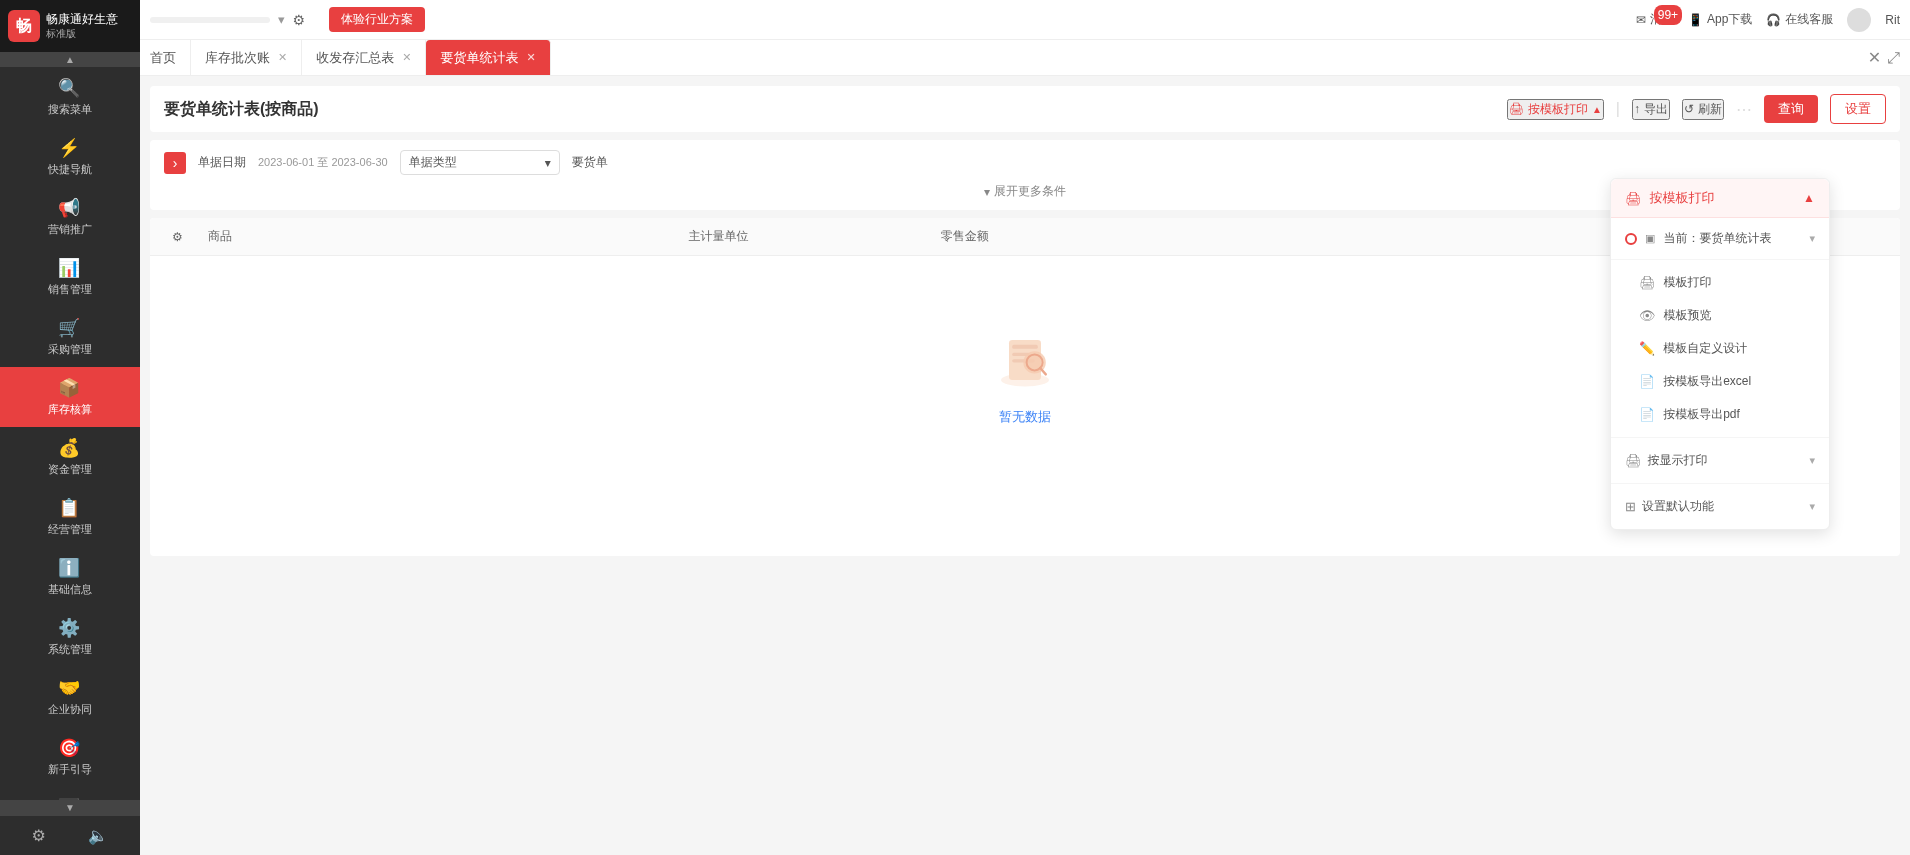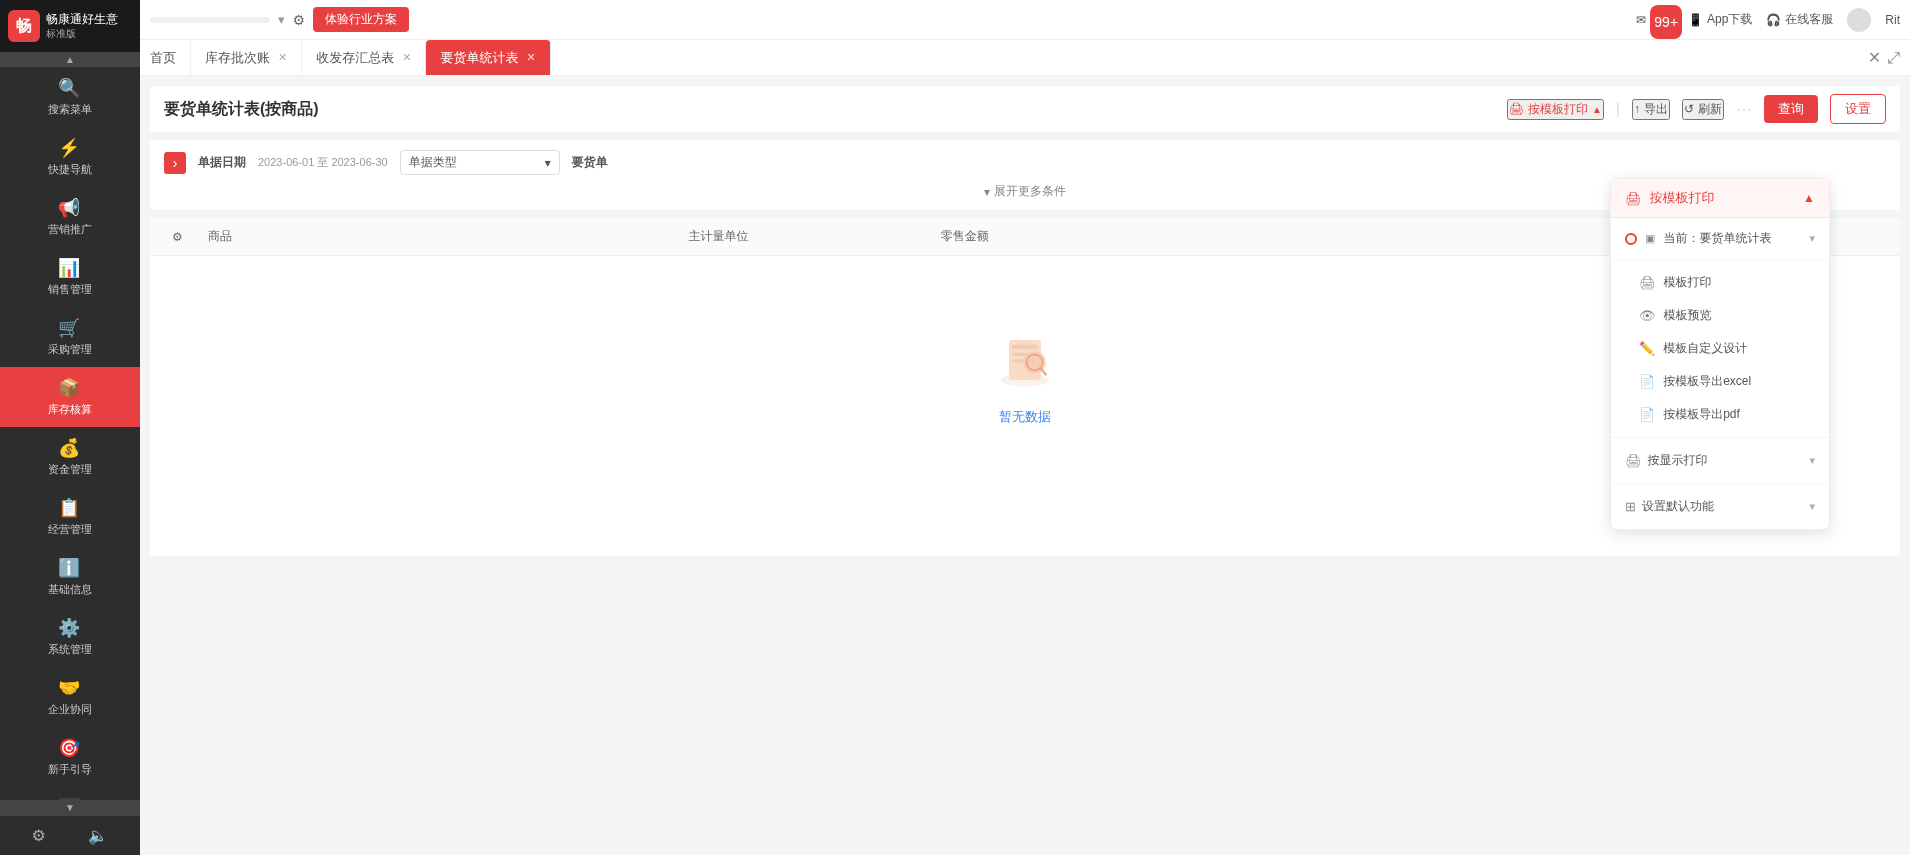--- a/index.html
+++ b/index.html
@@ -101,30 +101,31 @@
     .topbar-chevron { color: #999; cursor: pointer; }
     .topbar-gear { color: #666; cursor: pointer; font-size: 14px; }
     .topbar-trial-btn {
       background: #e84040;
       color: white;
       border: none;
       border-radius: 4px;
       padding: 4px 12px;
       font-size: 12px;
       cursor: pointer;
+      margin-left: 16px;
     }
     .topbar-spacer { flex: 1; }
     .topbar-right { display: flex; align-items: center; gap: 14px; }
     .topbar-msg { position: relative; display: flex; align-items: center; gap: 4px; color: #555; cursor: pointer; font-size: 12px; }
     .badge {
       background: #e84040;
       color: white;
-      font-size: 14px;
+      font-size: 12px;
       border-radius: 8px;
-      padding: 9px 4px;
+      padding: 3px 4px;
       position: absolute;
       top: -6px;
       right: -8px;
     }
     .topbar-app { display: flex; align-items: center; gap: 4px; color: #555; cursor: pointer; font-size: 12px; }
     .topbar-service { display: flex; align-items: center; gap: 4px; color: #555; cursor: pointer; font-size: 12px; }
     .topbar-avatar { width: 24px; height: 24px; background: #ddd; border-radius: 50%; cursor: pointer; }
     .topbar-username { color: #555; font-size: 12px; cursor: pointer; }
 
     
@@ -206,21 +207,21 @@
     }
 
     
     .filter-bar {
       background: #fff;
       padding: 10px 14px;
       margin-bottom: 8px;
       border-radius: 4px;
     }
     .filter-row { display: flex; align-items: center; gap: 12px; flex-wrap: wrap; }
-    .filter-label { color: #555; font-size: 12px; white-space: nowrap; font-weight: bold; }
+    .filter-label { color: #555; font-size: 12px; white-space: nowrap; }
     .date-btns { display: flex; align-items: center; gap: 4px; }
     .date-btn {
       padding: 2px 8px;
       border-radius: 3px;
       cursor: pointer;
       font-size: 12px;
       color: #555;
       border: 1px solid transparent;
     }
     .date-btn.active {

